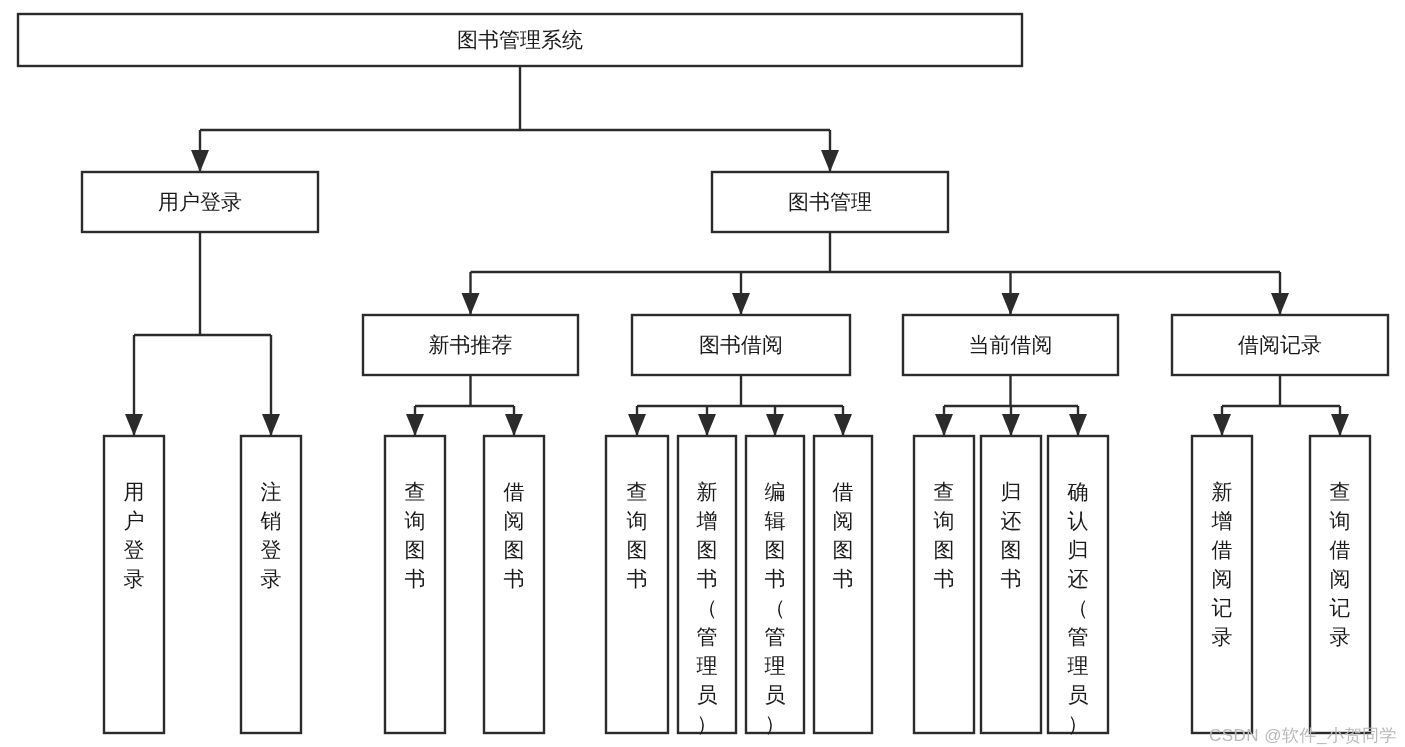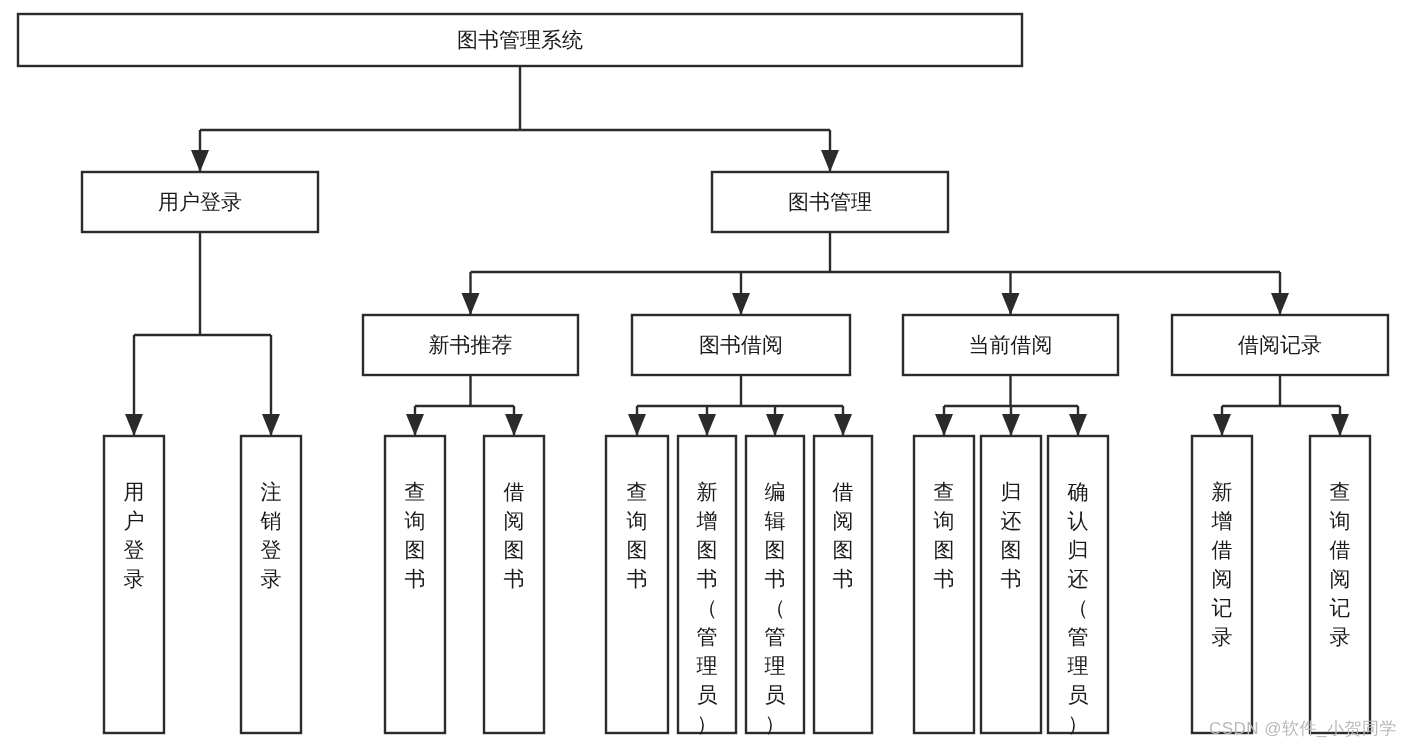--- a/index.html
+++ b/index.html
@@ -53,21 +53,21 @@
     font-family: "Liberation Sans", "DejaVu Sans", sans-serif;
     font-size: 21px;
     fill: #1a1a1a;
     text-anchor: middle;
     dominant-baseline: middle;
     white-space: pre;
   }
   .watermark-text {
     position: absolute;
     right: 8px;
-    bottom: 7px;
+    bottom: 0;
     font-family: "Liberation Sans", "DejaVu Sans", sans-serif;
     font-size: 17px;
     color: #b9b9b9;
     letter-spacing: 0.5px;
     user-select: none;
     pointer-events: none;
   }
 </style>
 </head>
 <body>

